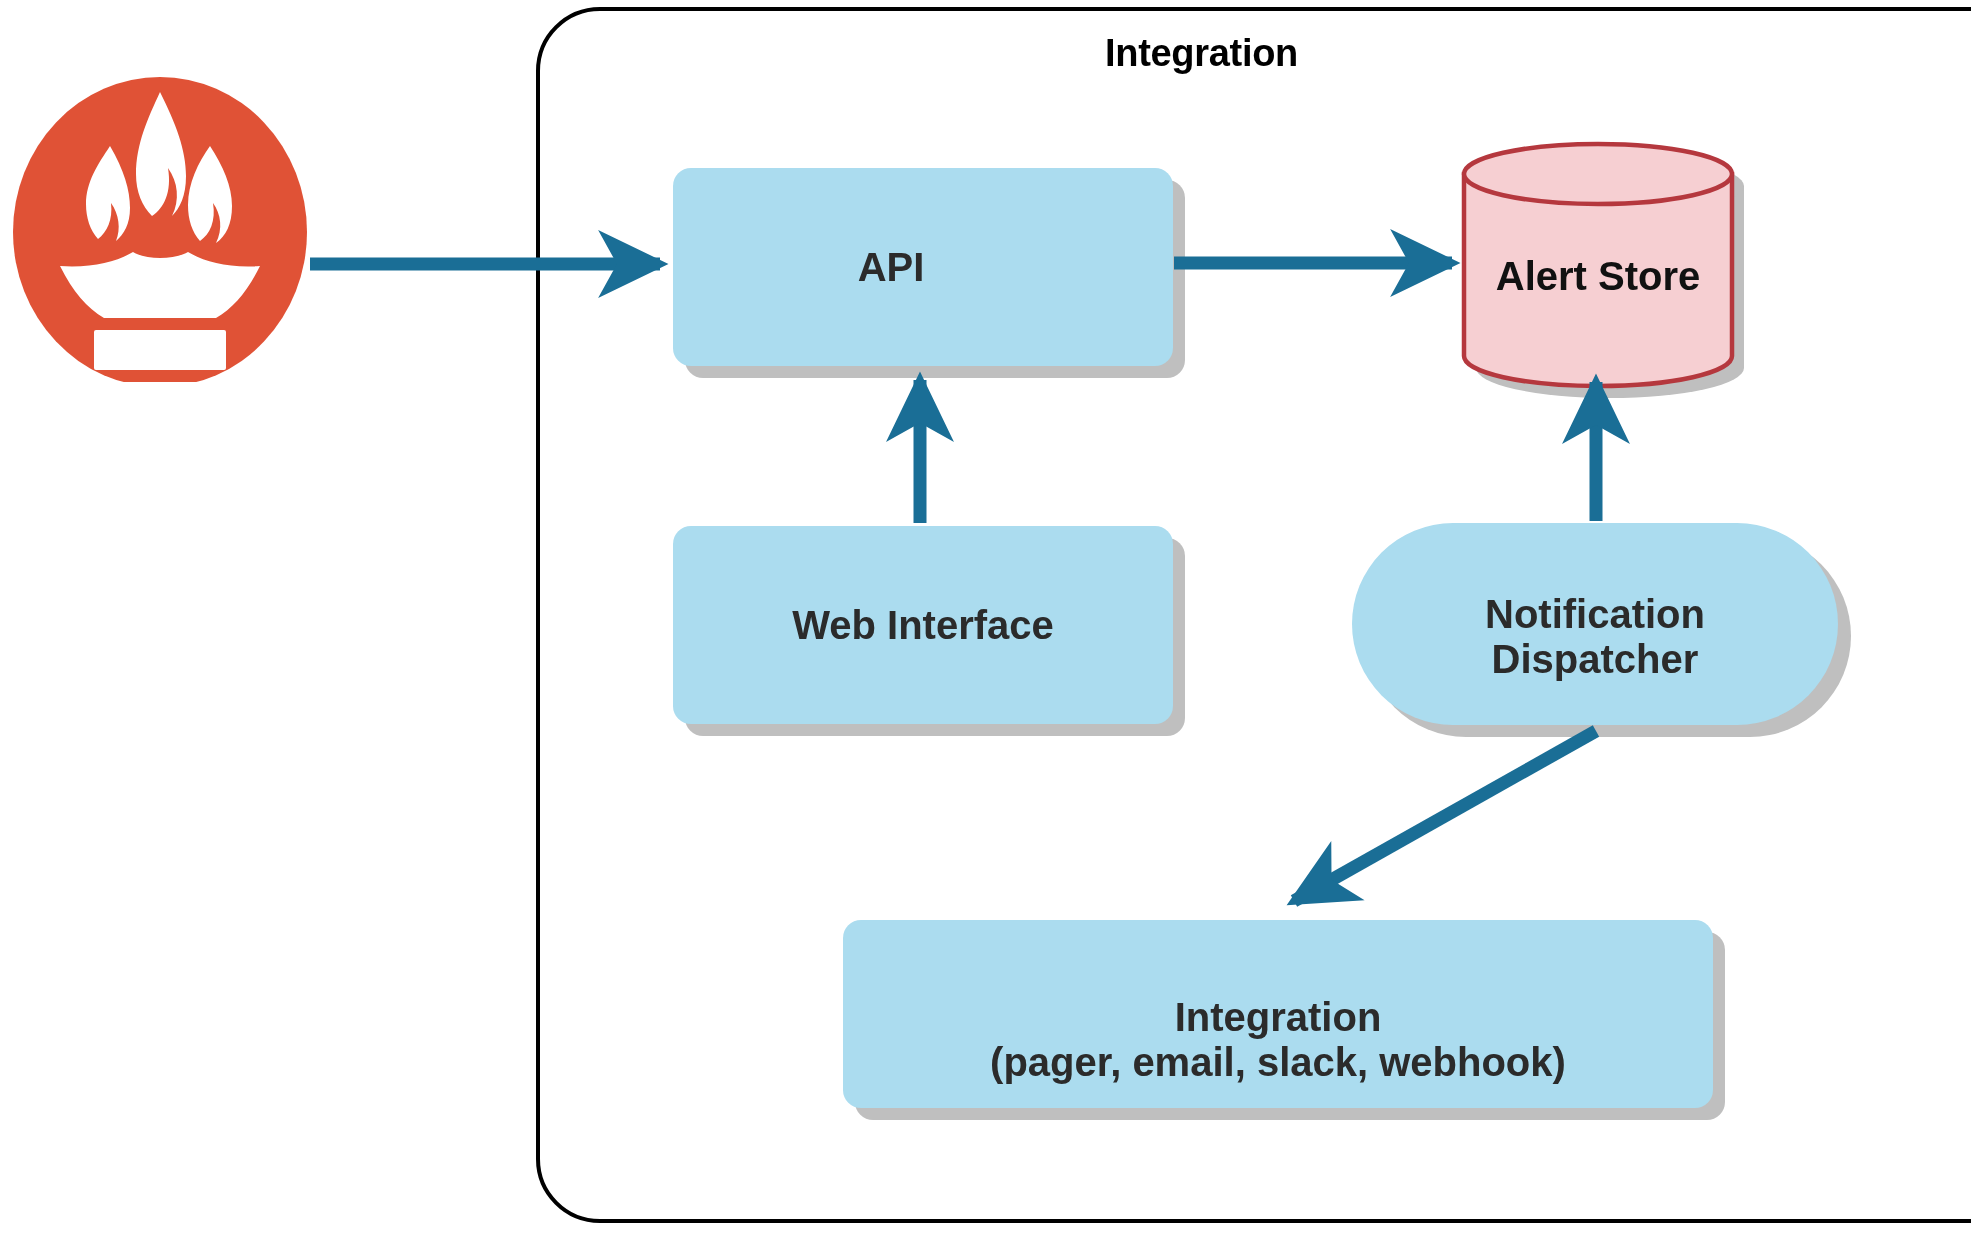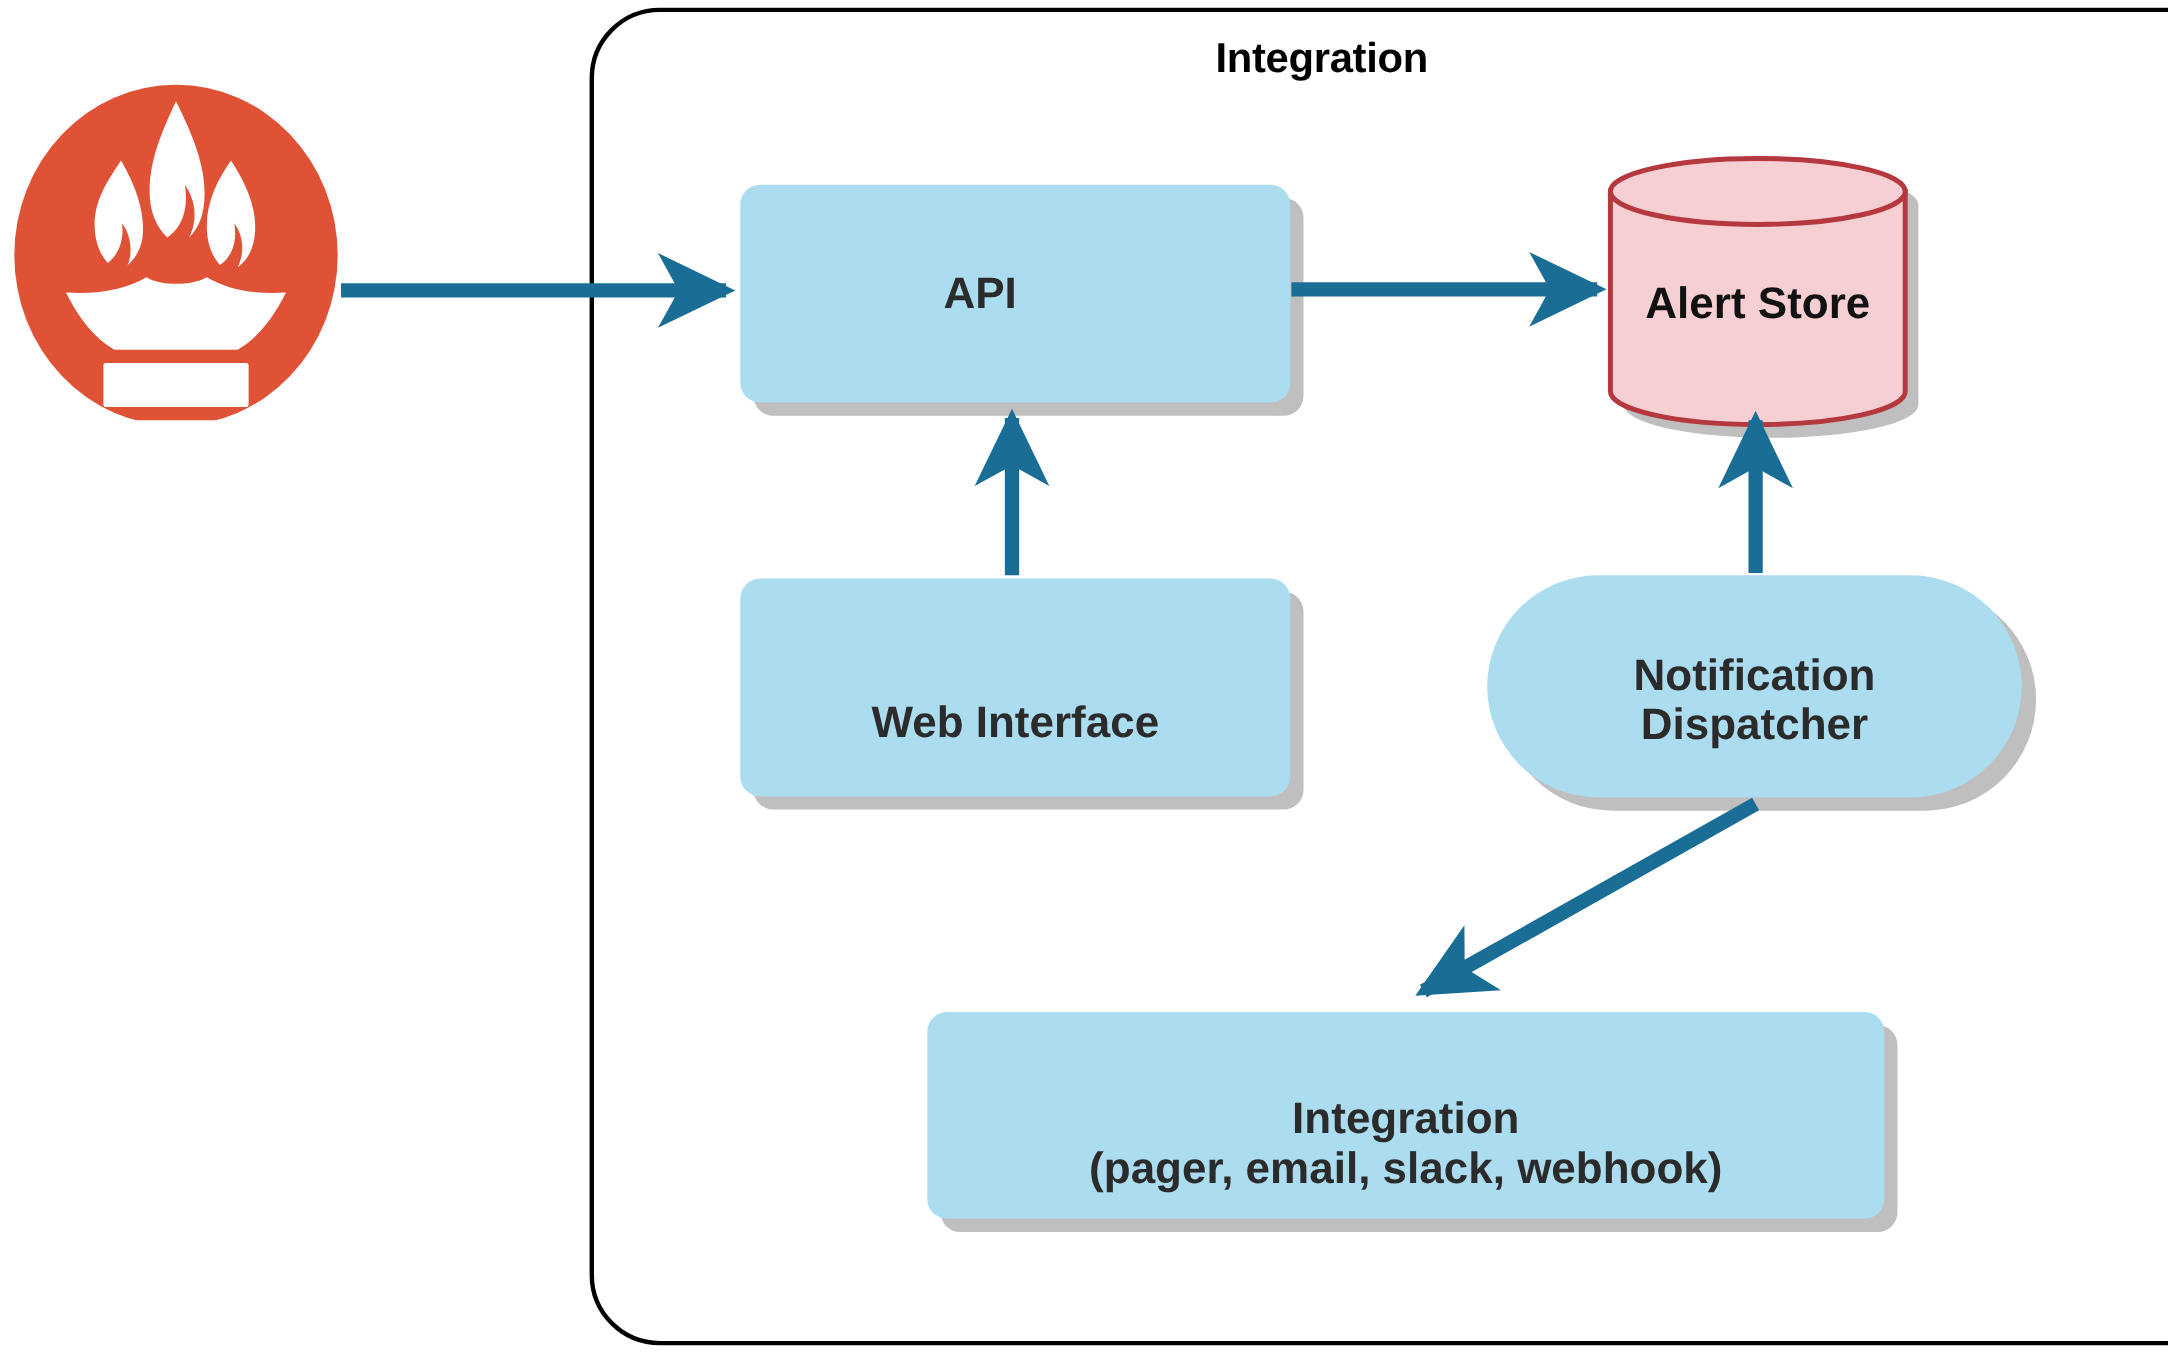--- a/index.html
+++ b/index.html
@@ -147,21 +147,21 @@
       <line x1="1596" y1="731" x2="1294" y2="901" marker-end="url(#arrowTeal)"></line>
     </g>
   </svg>
 
   <div class="container-title" style="left:1105px; top:32px;">Integration</div>
 
   <div class="node-label" style="left:673px; top:168px; width:436px; height:198px; font-size:40px;">API</div>
 
   <div class="node-label" style="left:1464px; top:196px; width:268px; height:160px; font-size:40px; color:#111111;">Alert Store</div>
 
-  <div class="node-label" style="left:673px; top:526px; width:500px; height:198px; font-size:40px;margin-top:32px;">Web Interface</div>
+  <div class="node-label" style="left:673px; top:526px; width:500px; height:198px; font-size:40px;">Web Interface</div>
 
   <div class="node-label" style="left:1352px; top:531px; width:486px; height:212px; font-size:40px;">Notification
 Dispatcher</div>
 
   <div class="node-label" style="left:843px; top:920px; width:870px; height:240px; font-size:40px;">Integration
 (pager, email, slack, webhook)</div>
 
 
 </div>
 

